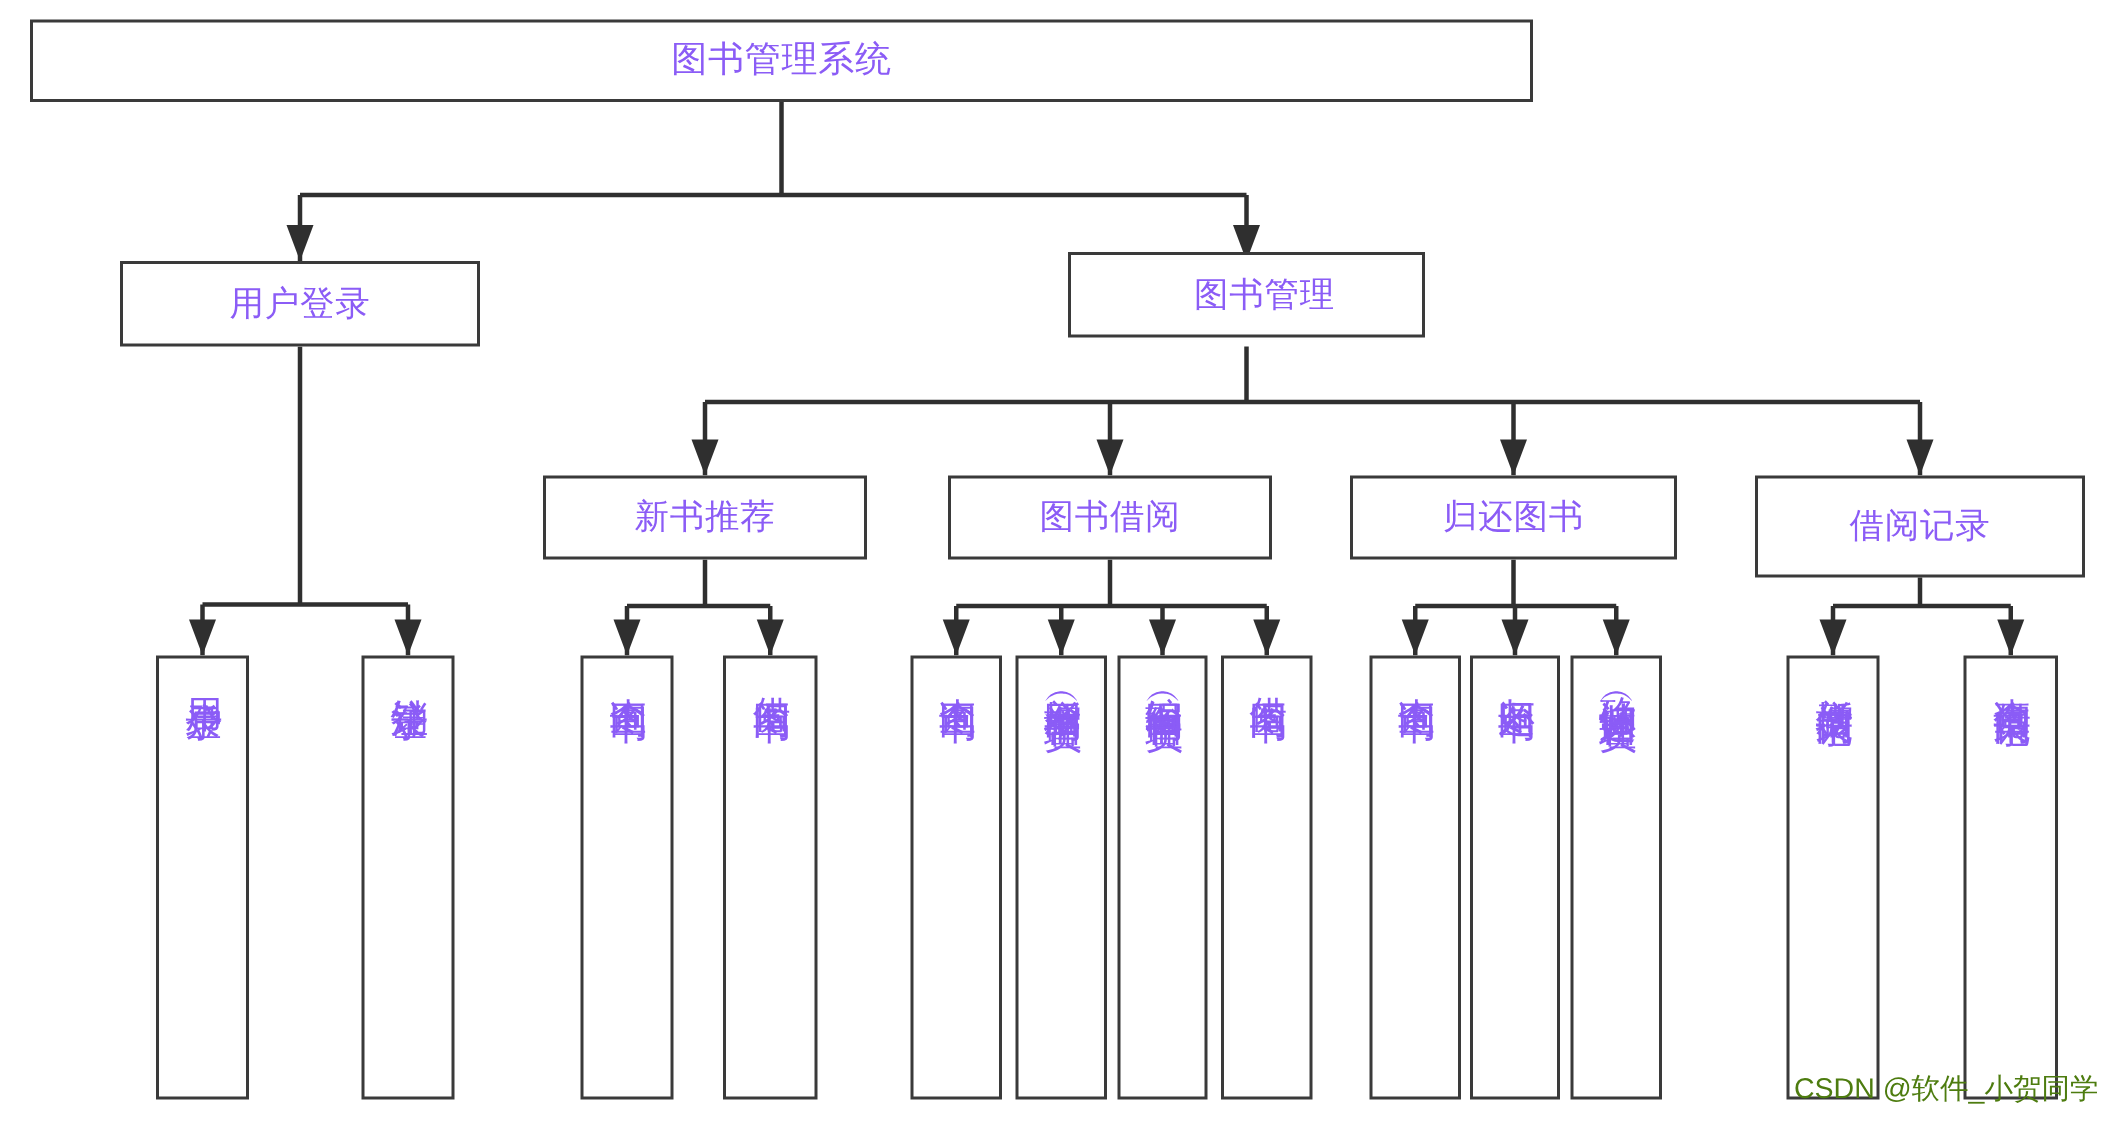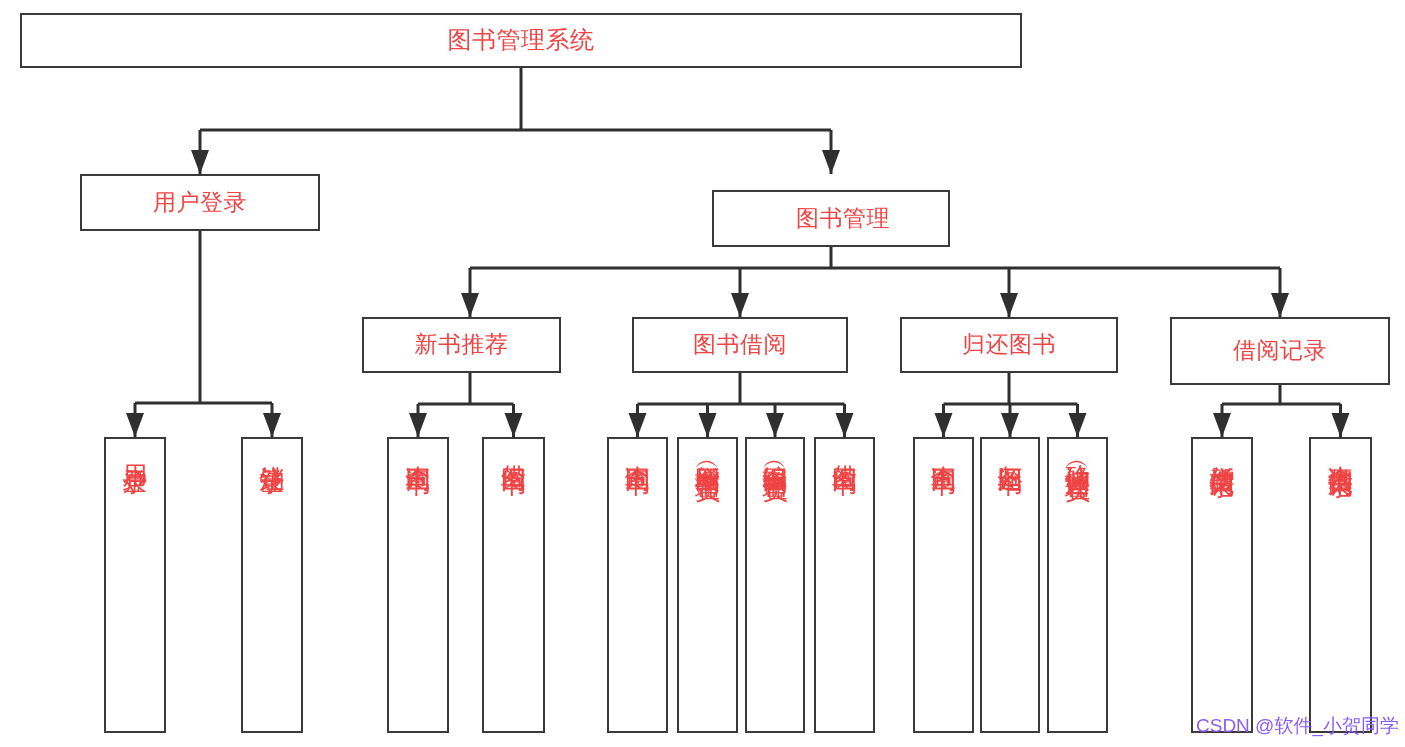--- a/index.html
+++ b/index.html
@@ -26,21 +26,21 @@
     pointer-events: none;
   }
   .node {
     position: absolute;
     box-sizing: border-box;
     background: #ffffff;
     border: 2px solid #3a3a3a;
     display: flex;
     align-items: center;
     justify-content: center;
-    color: #ef4444;
+    color: #8b5cf6;
     z-index: 2;
   }
   .node .label {
     display: block;
     text-align: center;
     line-height: 1.18;
     letter-spacing: 0.5px;
   }
   
   .node.h .label {
@@ -58,21 +58,21 @@
   .node.v .label {
     writing-mode: vertical-rl;
     text-orientation: upright;
     font-size: 25px;
     line-height: 1.0;
     letter-spacing: 2px;
     white-space: nowrap;
   }
   .watermark {
     position: absolute;
-    color: #8b5cf6;
+    color: #4d7c0f;
     font-size: 19px;
     white-space: nowrap;
     z-index: 5;
     font-family: "Liberation Sans", "DejaVu Sans", sans-serif;
   }
 </style>
 </head>
 <body>
 
 <div id="canvas">
@@ -130,24 +130,24 @@
       <line x1="1340.5" y1="404" x2="1340.5" y2="437" stroke="#2f2f2f" stroke-width="3"></line>
       <polygon points="1331.5,413 1349.5,413 1340.5,437" fill="#2f2f2f"></polygon>
     </svg>
   <div id="nodes">
       <div class="node h root" style="left: 20px; top: 13px; width: 1002px; height: 55px; border-color: rgb(58, 58, 58); background: rgb(255, 255, 255);">
         <span class="label">图书管理系统</span>
       </div>
       <div class="node h" style="left: 80px; top: 174px; width: 240px; height: 57px; border-color: rgb(58, 58, 58); background: rgb(255, 255, 255);">
         <span class="label">用户登录</span>
       </div>
-      <div class="node h" style="left: 712px; top: 190px; width: 238px; height: 57px; border-color: rgb(58, 58, 58); background: rgb(255, 255, 255); padding-left: 24px;">
+      <div class="node h" style="left: 712px; top: 168px; width: 238px; height: 57px; border-color: rgb(58, 58, 58); background: rgb(255, 255, 255); padding-left: 24px;">
         <span class="label">图书管理</span>
       </div>
-      <div class="node h" style="left: 362px; top: 317px; width: 199px; height: 56px; border-color: rgb(58, 58, 58); background: rgb(255, 255, 255);">
+      <div class="node h" style="left: 362px; top: 317px; width: 216px; height: 56px; border-color: rgb(58, 58, 58); background: rgb(255, 255, 255);">
         <span class="label">新书推荐</span>
       </div>
       <div class="node h" style="left: 632px; top: 317px; width: 216px; height: 56px; border-color: rgb(58, 58, 58); background: rgb(255, 255, 255);">
         <span class="label">图书借阅</span>
       </div>
       <div class="node h" style="left: 900px; top: 317px; width: 218px; height: 56px; border-color: rgb(58, 58, 58); background: rgb(255, 255, 255);">
         <span class="label">归还图书</span>
       </div>
       <div class="node h" style="left: 1170px; top: 317px; width: 220px; height: 68px; border-color: rgb(58, 58, 58); background: rgb(255, 255, 255);">
         <span class="label">借阅记录</span>

